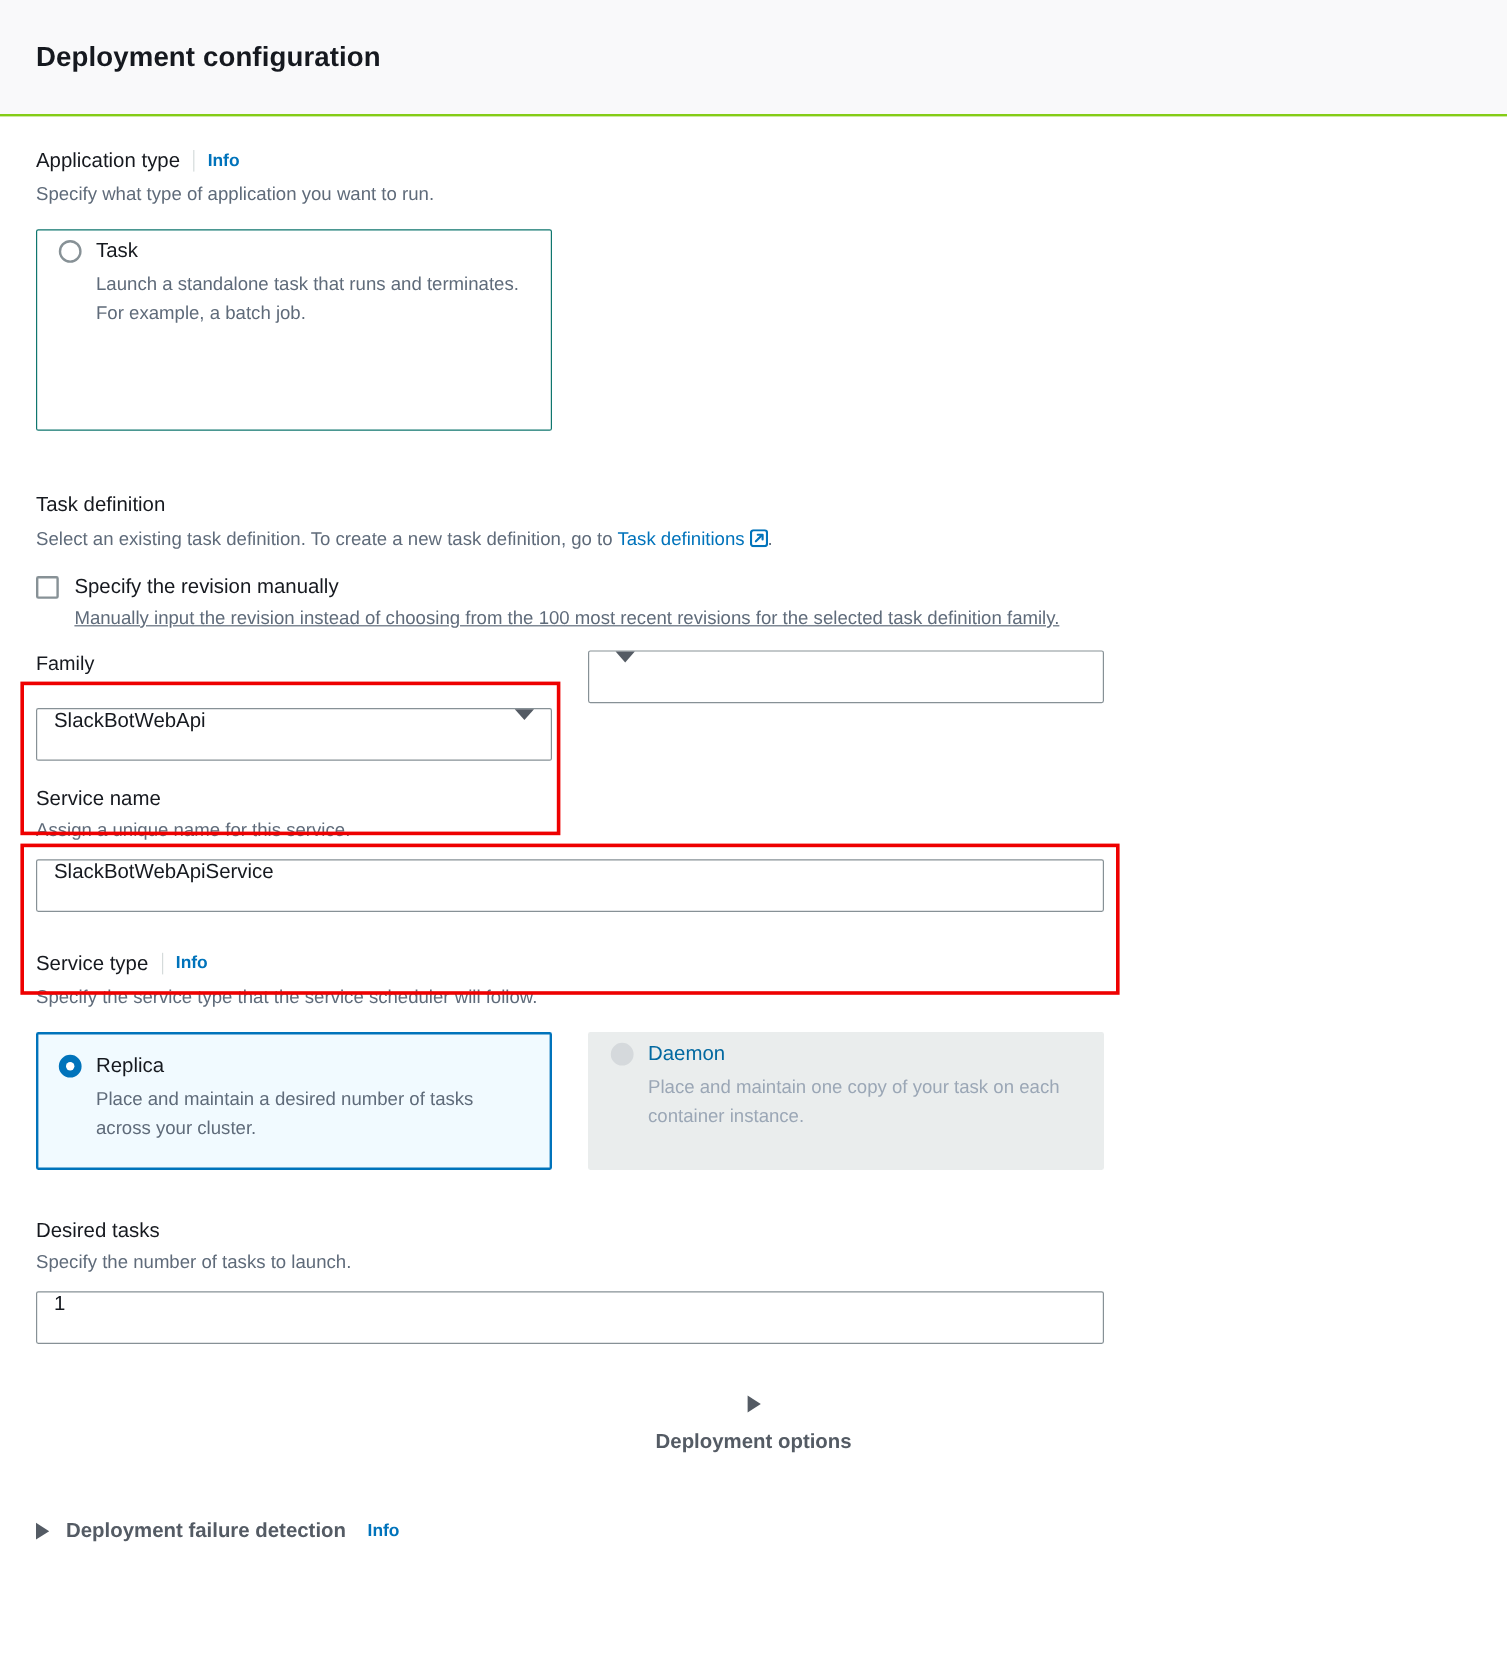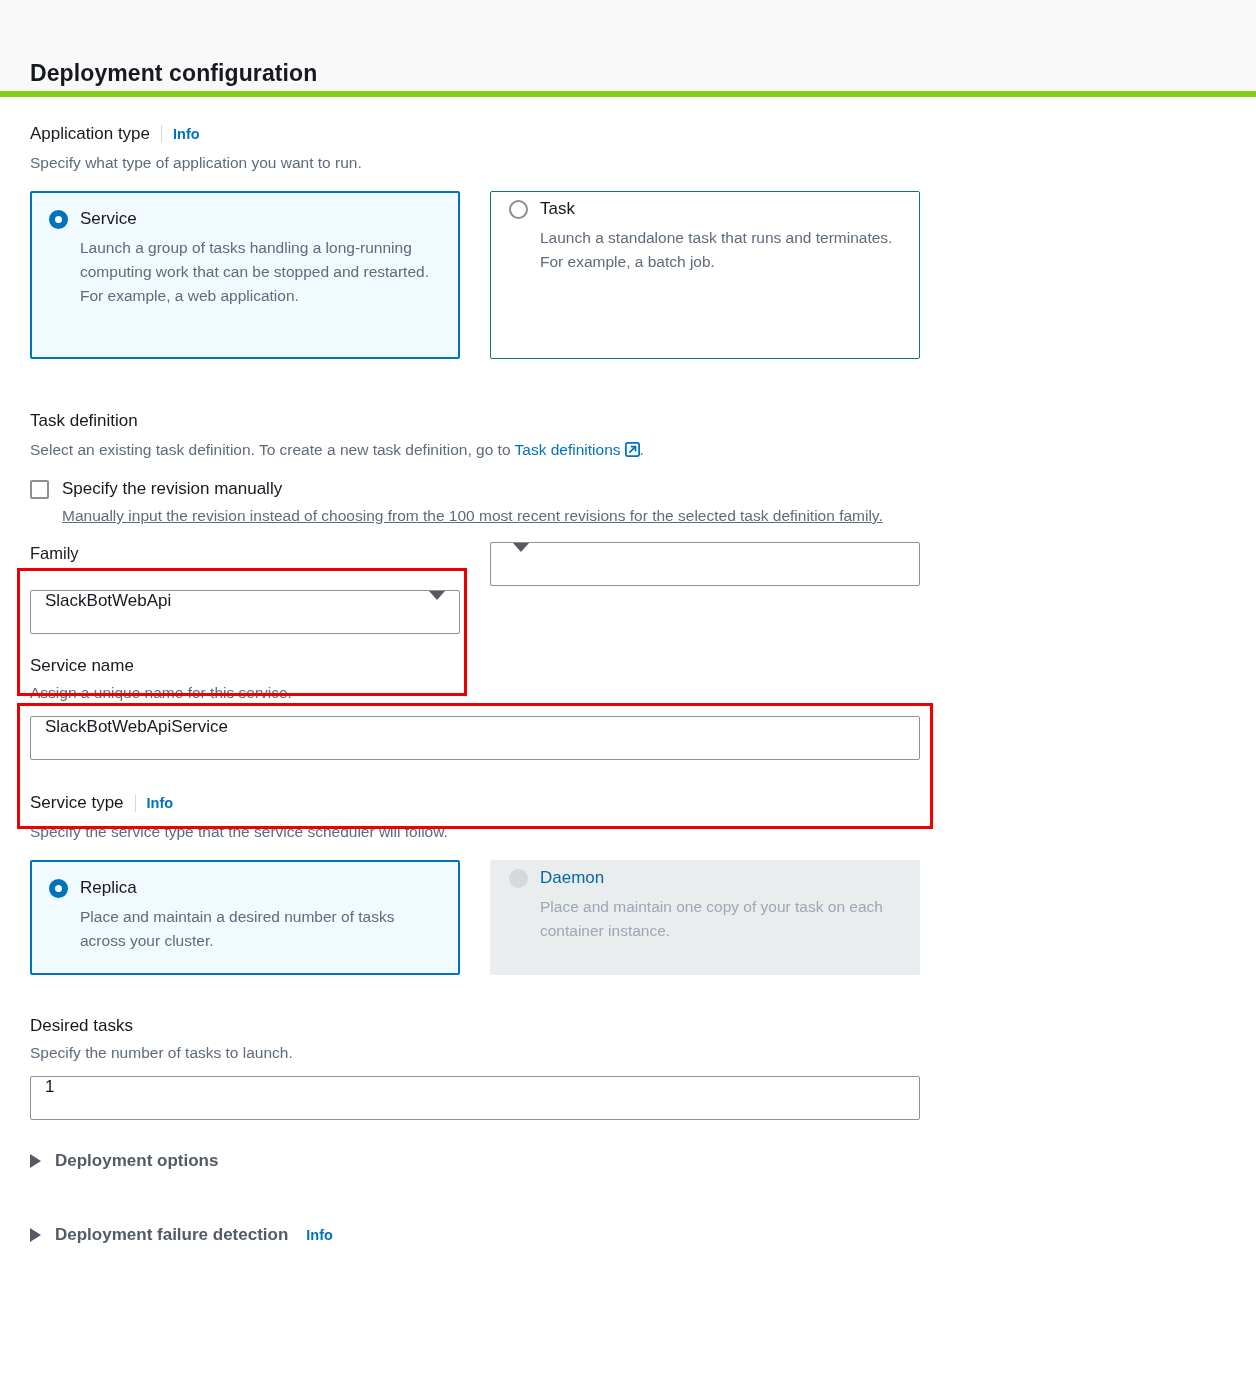--- a/index.html
+++ b/index.html
@@ -13,23 +13,23 @@
     font-family: "Liberation Sans", sans-serif;
     color: #16191f;
     position: relative;
     overflow: hidden;
   }
 
   
   .panel-header {
     height: 97px;
     background: #f9f9fa;
-    border-bottom: 6px solid #84cc16;
-    display: flex;
-    align-items: flex-end;
+    border-bottom: 2px solid #84cc16;
+    display: flex;
+    align-items: center;
     padding: 4px 30px;
   }
   .panel-title {
     font-size: 23px;
     font-weight: bold;
     color: #16191f;
     letter-spacing: 0.1px;
   }
 
   
@@ -277,27 +277,20 @@
 
   <div class="field-block">
     <div class="label-row">
       <span class="field-label">Application type</span>
       <span class="label-divider"></span>
       <span class="info-link">Info</span>
     </div>
     <div class="field-desc">Specify what type of application you want to run.</div>
 
     <div class="card-row">
-      <div class="radio-card card-apptype selected">
-        <div class="card-head">
-          <span class="radio on"></span>
-          <span class="card-title">Service</span>
-        </div>
-        <div class="card-desc">Launch a group of tasks handling a long-running computing work that can be stopped and restarted. For example, a web application.</div>
-      </div>
 
       <div class="radio-card card-apptype">
         <div class="card-head">
           <span class="radio"></span>
           <span class="card-title">Task</span>
         </div>
         <div class="card-desc">Launch a standalone task that runs and terminates. For example, a batch job.</div>
       </div>
     </div>
   </div>
@@ -370,21 +363,21 @@
   </div>
 
   <div class="field-block" style="margin-top:40px;">
     <div class="field-label">Desired tasks</div>
     <div class="field-desc" style="margin-top:5px;">Specify the number of tasks to launch.</div>
     <div class="text-input" style="margin-top:12px; width:890px;">
       <span>1</span>
     </div>
   </div>
 
-  <div style="margin-top:30px;" class="expandable">
+  <div style="margin-top:43px;flex-direction:column;" class="expandable">
     <span class="tri-right"></span>
     <span class="exp-title">Deployment options</span>
   </div>
 
   <div style="margin-top:52px;" class="expandable">
     <span class="tri-right"></span>
     <span class="exp-title">Deployment failure detection</span>
     <span class="exp-info">Info</span>
   </div>
 

